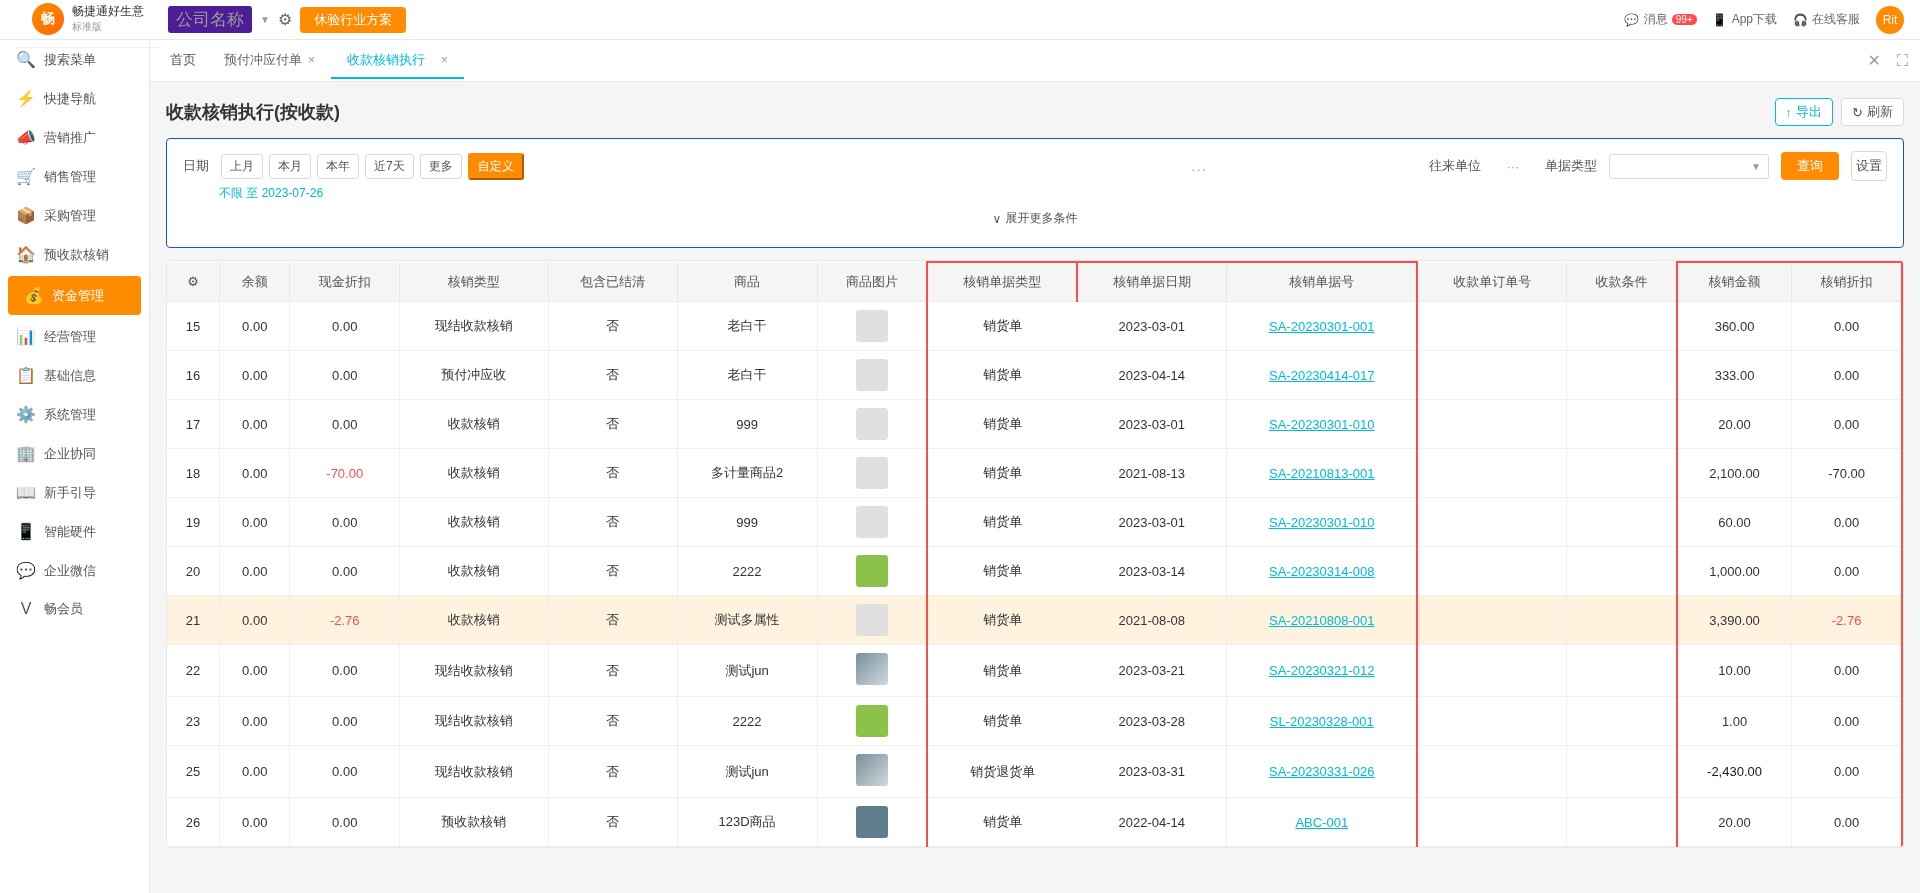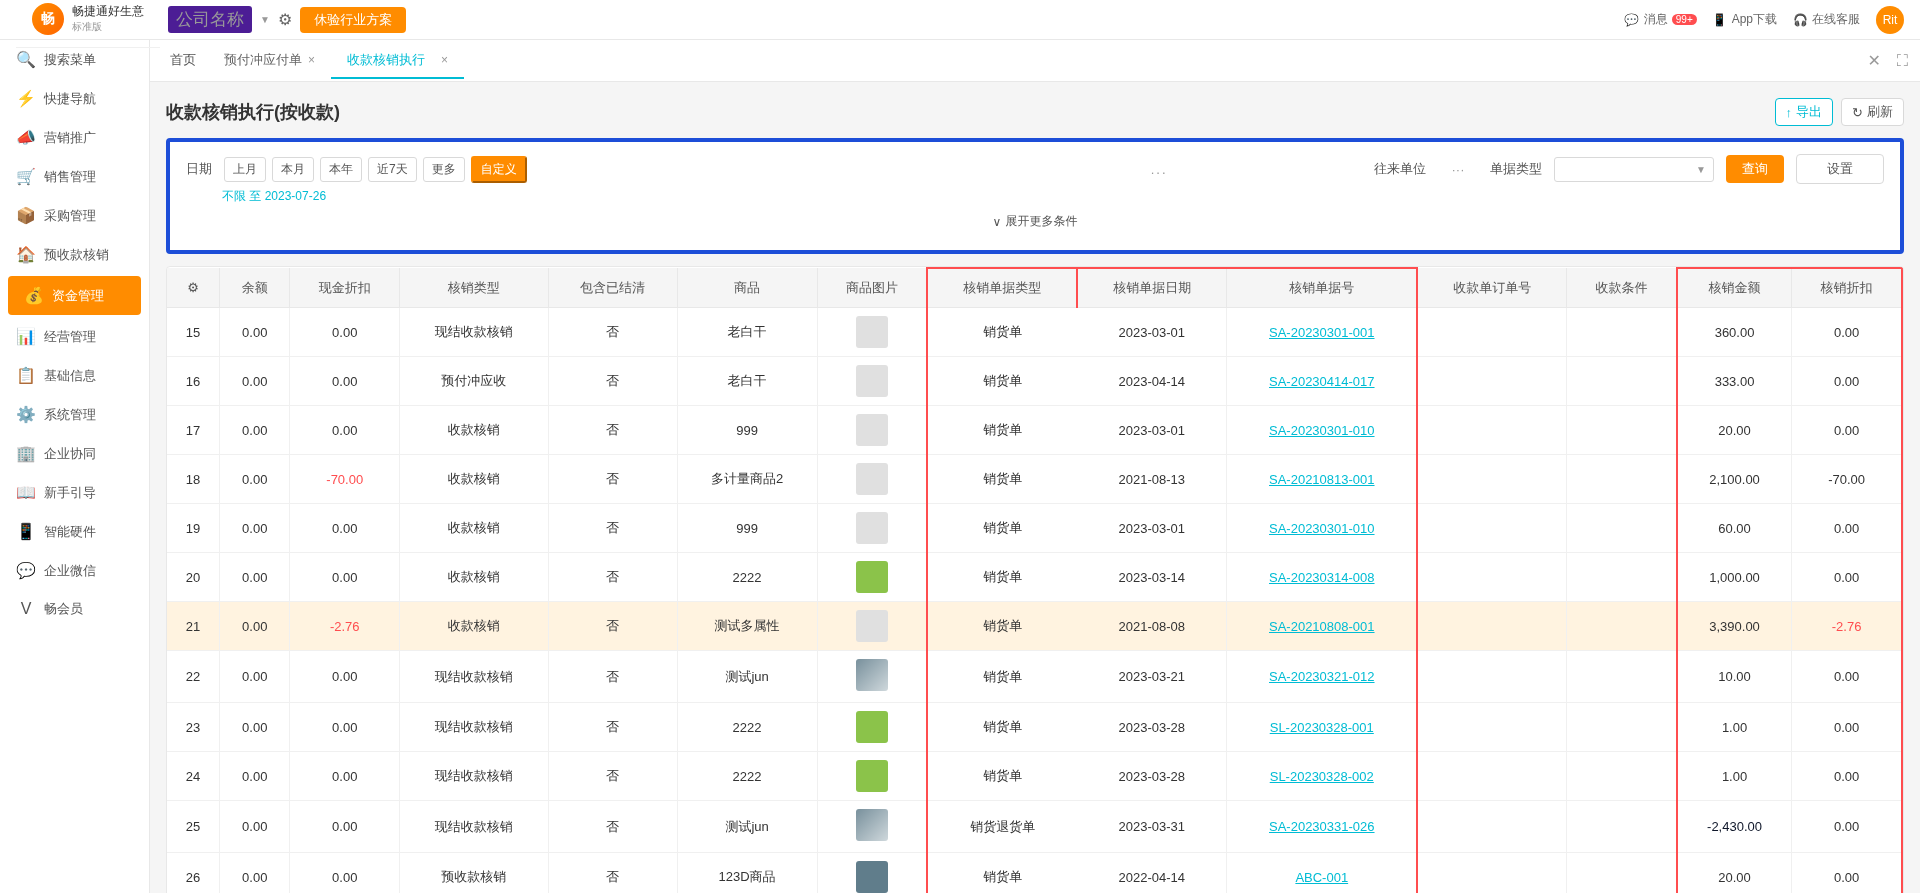--- a/index.html
+++ b/index.html
@@ -139,21 +139,21 @@
       color: #555; font-size: 13px; cursor: pointer;
       border: 1px solid #d9d9d9; padding: 4px 10px; border-radius: 4px; background: #fff;
     }
 
     
     .filter-bar {
       background: #fff;
       border-radius: 4px;
       padding: 12px 16px;
       margin-bottom: 12px;
-      border: 4px solid #1d4ed8;
+      border: 1px solid #1d4ed8;
     }
     .filter-row { display: flex; align-items: center; gap: 12px; flex-wrap: wrap; }
     .filter-label { color: #555; font-size: 13px; white-space: nowrap; }
     .filter-dates { display: flex; align-items: center; gap: 6px; }
     .filter-date-btn {
       padding: 3px 8px; border: 1px solid #d9d9d9; border-radius: 3px;
       background: #fff; cursor: pointer; color: #555; font-size: 12px;
     }
     .filter-date-custom {
       background: #ff8c00; color: #fff; border-color: #ff8c00;
@@ -165,21 +165,21 @@
       font-size: 13px; min-width: 160px; color: #333; appearance: none; background: #fff;
       position: relative;
     }
     .filter-select-wrap { position: relative; }
     .filter-select-wrap::after { content: '▼'; position: absolute; right: 8px; top: 50%; transform: translateY(-50%); font-size: 10px; color: #999; pointer-events: none; }
     .btn-query {
       background: #ff8c00; color: #fff; border: none; padding: 5px 16px;
       border-radius: 4px; cursor: pointer; font-size: 13px;
     }
     .btn-settings {
-      background: #fff; color: #555; border: 1px solid #d9d9d9; padding: 5px 30px;
+      background: #fff; color: #555; border: 1px solid #d9d9d9; padding: 5px 4px;
       border-radius: 4px; cursor: pointer; font-size: 13px;
     }
     .expand-more {
       display: flex; align-items: center; gap: 4px;
       color: #555; cursor: pointer; font-size: 12px; margin: 8px 0;
     }
     .filter-dots { color: #999; letter-spacing: 2px; flex: 1; text-align: center; }
 
     
     .table-wrap {
@@ -547,36 +547,20 @@
                 <td style="text-align: center;"><div class="td-img-colored"></div></td>
                 <td style="border-left: 2px solid rgb(255, 77, 79); border-right: none;">销货单</td>
                 <td>2023-03-28</td>
                 <td style="border-right: 2px solid rgb(255, 77, 79);"><a style="color: rgb(0, 188, 212); text-decoration: underline; cursor: pointer;">SL-20230328-001</a></td>
                 <td></td>
                 <td></td>
                 <td style="border-left: 2px solid rgb(255, 77, 79);">1.00</td>
                 <td style="border-right: 2px solid rgb(255, 77, 79);">0.00</td>
               </tr>
               <tr>
-                <td>24</td>
-                <td>0.00</td>
-                <td>0.00</td>
-                <td>现结收款核销</td>
-                <td>否</td>
-                <td>2222</td>
-                <td style="text-align: center;"><div class="td-img-colored"></div></td>
-                <td style="border-left: 2px solid rgb(255, 77, 79); border-right: none;">销货单</td>
-                <td>2023-03-28</td>
-                <td style="border-right: 2px solid rgb(255, 77, 79);"><a style="color: rgb(0, 188, 212); text-decoration: underline; cursor: pointer;">SL-20230328-002</a></td>
-                <td></td>
-                <td></td>
-                <td style="border-left: 2px solid rgb(255, 77, 79);">1.00</td>
-                <td style="border-right: 2px solid rgb(255, 77, 79);">0.00</td>
-              </tr>
-              <tr>
                 <td>25</td>
                 <td>0.00</td>
                 <td>0.00</td>
                 <td>现结收款核销</td>
                 <td>否</td>
                 <td>测试jun</td>
                 <td style="text-align: center;"><div style="width: 32px; height: 32px; background: linear-gradient(135deg, rgb(120, 144, 156) 0%, rgb(207, 216, 220) 100%) rgb(176, 190, 197); border-radius: 3px; display: inline-block;"></div></td>
                 <td style="border-left: 2px solid rgb(255, 77, 79); border-right: none;">销货退货单</td>
                 <td>2023-03-31</td>
                 <td style="border-right: 2px solid rgb(255, 77, 79);"><a style="color: rgb(0, 188, 212); text-decoration: underline; cursor: pointer;">SA-20230331-026</a></td>

